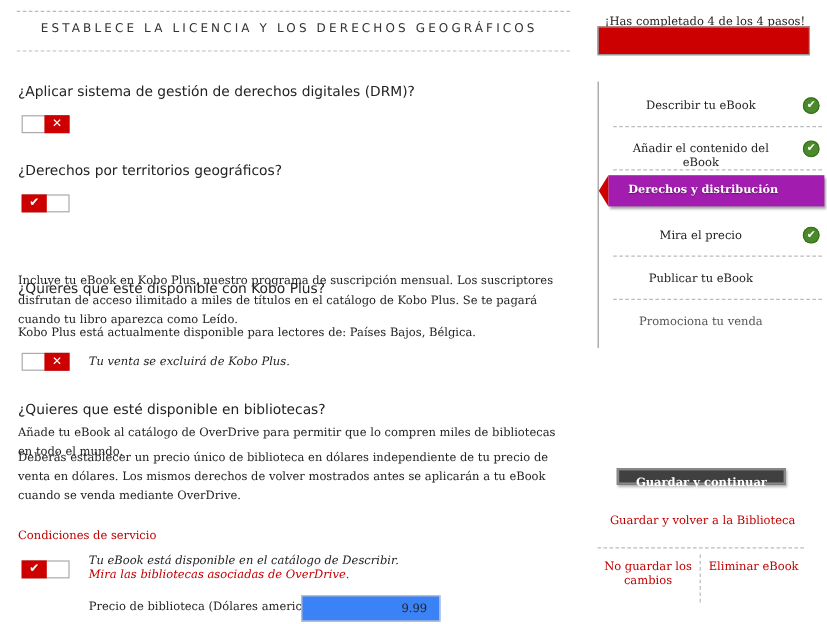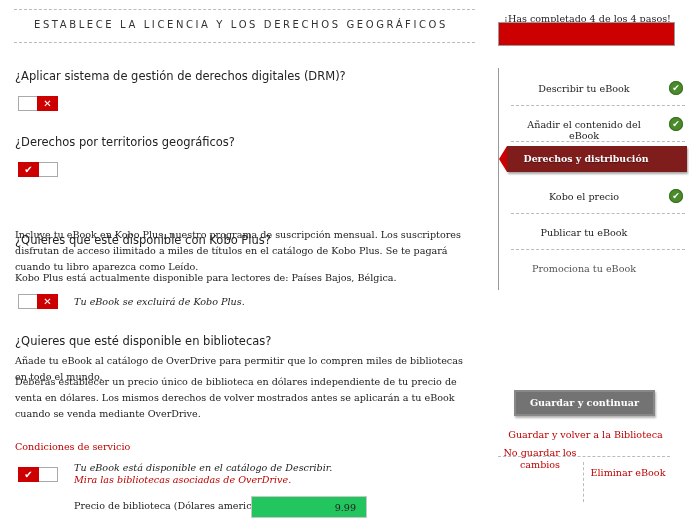--- a/index.html
+++ b/index.html
@@ -40,21 +40,21 @@
   .toggle.off .knob { right: -1px; }
   .toggle.on .knob { left: -1px; }
 
   .tlabel { position: absolute; left: 74px; font-size: 9.6px; line-height: 12px; color: #222; }
 
   .price-row { position: absolute; left: 74px; top: 496px; height: 22px; }
   .price-label { position: absolute; left: 0; top: 4px; font-size: 9.6px; white-space: nowrap; }
   .price-input {
     position: absolute; left: 177px; top: 0; width: 116px; height: 22px;
     border: 1px solid #c8c8c8; font-family: "DejaVu Serif", serif; font-size: 9.6px;
-    text-align: right; padding-right: 10px; color: #222; background: #22c55e;
+    text-align: right; padding-right: 10px; color: #222; background: #3b82f6;
   }
 
   
   .sidebar { position: absolute; left: 486px; top: 0; width: 203px; height: 520px; }
   .progress-text {
     position: absolute; left: 0; top: 13px; width: 203px; text-align: center;
     font-size: 9.6px; color: #222;
   }
   .progress-bar {
     position: absolute; left: 12px; top: 22px; width: 177px; height: 24px;
@@ -69,49 +69,49 @@
   }
   .step .lbl { position: absolute; left: 0; width: 146px; top: 13px; text-align: center; }
   .step.last { border-bottom: none; color: #555; }
   .step .check {
     position: absolute; right: 2px; top: 11px; width: 14px; height: 14px; border-radius: 50%;
     background: #4a8a2a; color: #fff; font-size: 9px; text-align: center; line-height: 14px;
     font-family: "DejaVu Sans", sans-serif; font-weight: bold;
     box-shadow: inset 0 0 0 1px #3a7020;
   }
   .step.active {
-    left: 8px; width: 180px; height: 26px; background: #7f1d1d; border: none;
+    left: 8px; width: 180px; height: 26px; background: #a21caf; border: none;
     box-shadow: 1px 2px 2px rgba(0,0,0,0.35);
   }
   .step.active::before {
     content: ""; position: absolute; left: -8px; top: 0;
     border-top: 13px solid transparent; border-bottom: 13px solid transparent;
     border-right: 8px solid #cc0000;
   }
   .step.active .lbl { color: #fff; font-weight: bold; top: 7px; width: 150px; left: 4px;
     text-shadow: 0 1px 1px rgba(0,0,0,0.4); font-size: 9.4px; }
 
   .save-btn {
-    position: absolute; left: 28px; top: 390px; width: 141px; height: 26px;
-    background: #737373; border: 2px solid #888; color: #fff; font-weight: bold;
+    position: absolute; left: 28px; top: 390px; width: 141px; height: 14px;
+    background: #404040; border: 2px solid #888; color: #fff; font-weight: bold;
     font-family: "DejaVu Serif", serif; font-size: 9.6px; text-align: center; line-height: 21px;
     cursor: pointer; box-shadow: 1px 2px 2px rgba(0,0,0,0.3);
   }
   .back-link {
     position: absolute; left: 0; top: 429px; width: 199px; text-align: center;
     font-size: 9.6px; color: #bf0000; cursor: pointer;
   }
   .actions-divider {
     position: absolute; left: 12px; top: 456px; width: 172px; border-top: 1px dashed #bbb;
   }
   .vdivider {
     position: absolute; left: 97px; top: 462px; height: 40px; border-left: 1px dashed #bbb;
   }
   .nosave-link {
-    position: absolute; left: 14px; top: 447px; width: 80px; text-align: center;
+    position: absolute; left: 14px; top: 467px; width: 80px; text-align: center;
     font-size: 9.6px; line-height: 12px; color: #bf0000; cursor: pointer;
   }
   .delete-link {
     position: absolute; left: 100px; top: 467px; width: 84px; text-align: center;
     font-size: 9.6px; line-height: 12px; color: #bf0000; cursor: pointer;
   }
 </style>
 </head>
 <body>
 
@@ -131,21 +131,21 @@
   </div>
 
   <div class="q" style="top:203px;margin-top:30px;">¿Quieres que esté disponible con Kobo Plus?</div>
   <div class="p" style="top:227px;">
     <span>Incluye tu eBook en Kobo Plus, nuestro programa de suscripción mensual. Los suscriptores disfrutan de acceso ilimitado a miles de títulos en el catálogo de Kobo Plus. Se te pagará cuando tu libro aparezca como Leído.</span><br>
   </div>
   <div class="p" style="top:270px;">Kobo Plus está actualmente disponible para lectores de: Países Bajos, Bélgica.</div>
   <div class="toggle off" style="top:294px;">
     <div class="knob">✕</div>
   </div>
-  <div class="tlabel italic" style="top:296px;">Tu eBook se excluirá de Kobo Plus.</div>
+  <div class="tlabel italic" style="top:296px;">Tu venta se excluirá de Kobo Plus.</div>
 
   <div class="q" style="top:334px;">¿Quieres que esté disponible en bibliotecas?</div>
   <div class="p" style="top:353px;">Añade tu eBook al catálogo de OverDrive para permitir que lo compren miles de bibliotecas en todo el mundo.</div>
   <div class="p" style="top:374px;">Deberás establecer un precio único de biblioteca en dólares independiente de tu precio de venta en dólares. Los mismos derechos de volver mostrados antes se aplicarán a tu eBook cuando se venda mediante OverDrive.</div>
   <div class="p link" style="top:439px; width:auto;">Condiciones de servicio</div>
   <div class="toggle on" style="top:467px;">
     <div class="knob">✔</div>
   </div>
   <div class="tlabel" style="top:462px;">
     <div class="italic">Tu eBook está disponible en el catálogo de Describir.</div>
@@ -167,28 +167,28 @@
       <span class="check">✔</span>
     </div>
     <div class="step" style="top:38px;">
       <span class="lbl">Añadir el contenido del eBook</span>
       <span class="check">✔</span>
     </div>
     <div class="step active" style="top:78px;">
       <span class="lbl">Derechos y distribución</span>
     </div>
     <div class="step" style="top:110px;">
-      <span class="lbl">Kobo el precio</span>
+      <span class="lbl">Mira el precio</span>
       <span class="check">✔</span>
     </div>
     <div class="step" style="top:146px;">
       <span class="lbl">Publicar tu eBook</span>
     </div>
     <div class="step last" style="top:182px;">
-      <span class="lbl">Promociona tu eBook</span>
+      <span class="lbl">Promociona tu venda</span>
     </div>
   </div>
 
   <div class="save-btn">Guardar y continuar</div>
   <div class="back-link">Guardar y volver a la Biblioteca</div>
   <div class="actions-divider"></div>
   <div class="vdivider"></div>
   <div class="nosave-link">No guardar los cambios</div>
   <div class="delete-link">Eliminar eBook</div>
 </div>

